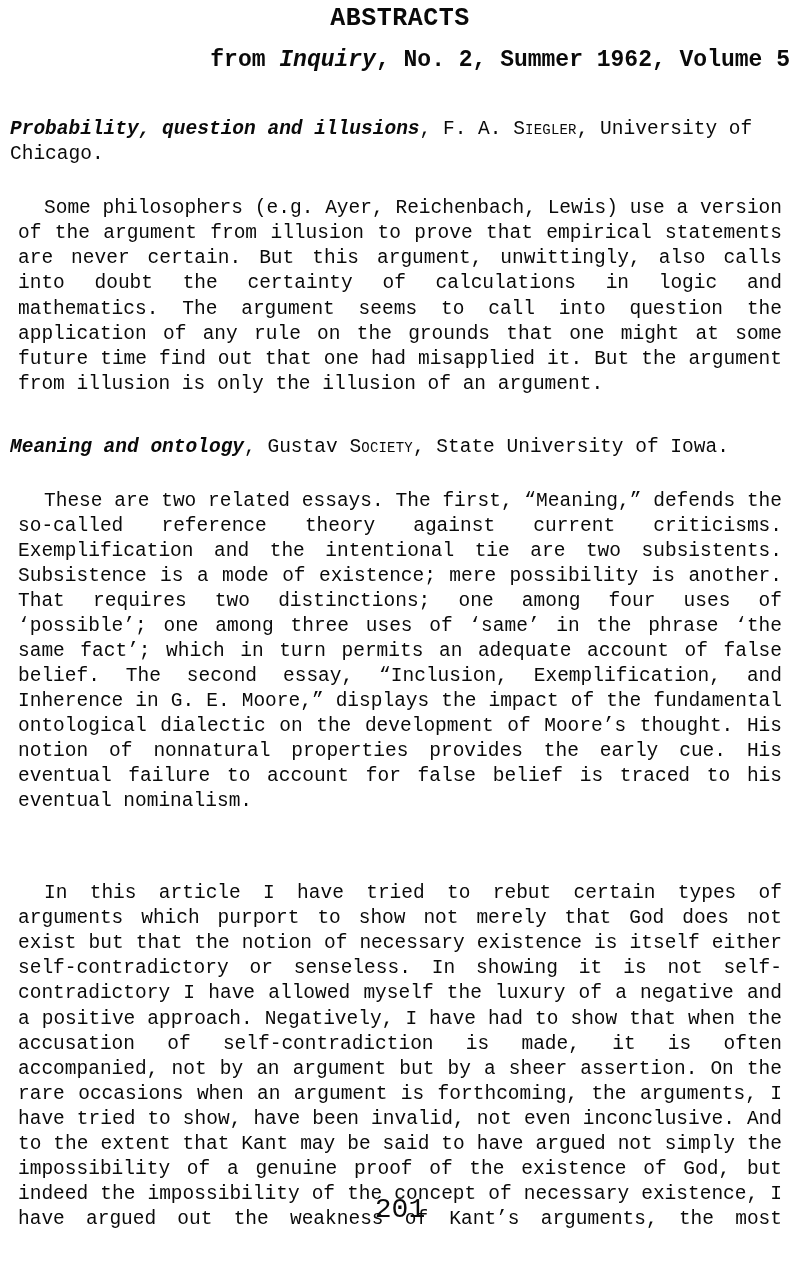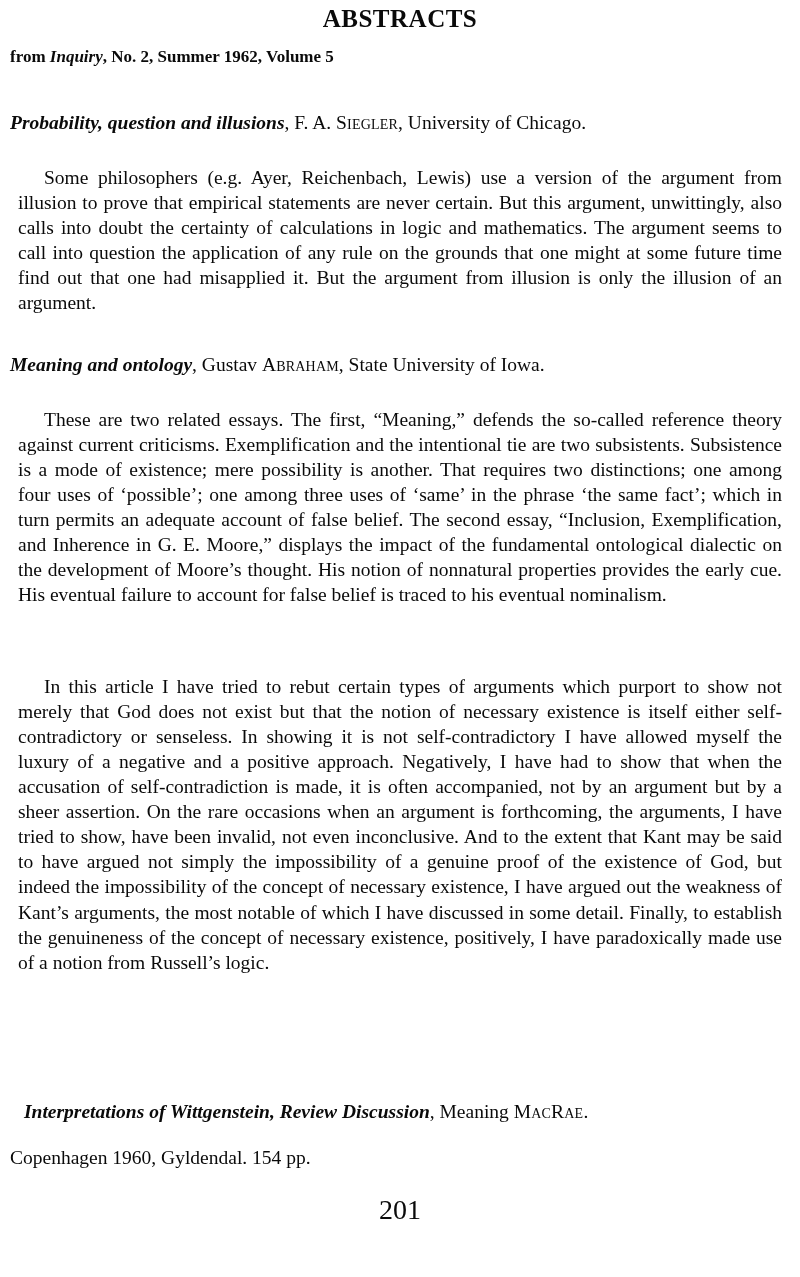--- a/index.html
+++ b/index.html
@@ -14,34 +14,35 @@
     color: #0a0a0a;
     -webkit-font-smoothing: antialiased;
   }
   .page {
     position: relative;
     width: 800px;
     height: 1232px;
     box-sizing: border-box;
     padding: 0 10px;
     overflow: hidden;
+    font-family: Liberation Mono, monospace;
   }
 
   
   .page-title {
     text-align: center;
     font-size: 25px;
     font-weight: bold;
     letter-spacing: 0.5px;
     line-height: 1;
     margin: 6px 0 0 0;
   }
   .issue-line {
-    text-align: left;
-    font-size: 17px;
+    text-align: right;
+    font-size: 23px;
     font-weight: bold;
     line-height: 1.15;
     margin: 16px 0 0 0;
   }
   .issue-line .ital {
     font-style: italic;
   }
 
   
   .entry-head {
@@ -118,21 +119,21 @@
 
   <p class="entry-head">
     <span class="title">Probability, question and illusions</span><span>, F. A. </span><span class="sc">Siegler</span><span>, University of Chicago.</span>
   </p>
   <div class="gap-md"></div>
   <p class="abstract-body">Some philosophers (e.g. Ayer, Reichenbach, Lewis) use a version of the argument from illusion to prove that empirical statements are never certain. But this argument, unwittingly, also calls into doubt the certainty of calculations in logic and mathematics. The argument seems to call into question the application of any rule on the grounds that one might at some future time find out that one had misapplied it. But the argument from illusion is only the illusion of an argument.</p>
 
   <div class="gap-lg"></div>
 
   <p class="entry-head">
-    <span class="title">Meaning and ontology</span><span>, Gustav </span><span class="sc">Abraham</span><span>, State University of Iowa.</span>
+    <span class="title">Meaning and ontology</span><span>, Gustav </span><span class="sc">Society</span><span>, State University of Iowa.</span>
   </p>
   <div class="gap-md"></div>
   <p class="abstract-body">These are two related essays. The first, “Meaning,” defends the so-called reference theory against current criticisms. Exemplification and the intentional tie are two subsistents. Subsistence is a mode of existence; mere possibility is another. That requires two distinctions; one among four uses of ‘possible’; one among three uses of ‘same’ in the phrase ‘the same fact’; which in turn permits an adequate account of false belief. The second essay, “Inclusion, Exemplification, and Inherence in G. E. Moore,” displays the impact of the fundamental ontological dialectic on the development of Moore’s thought. His notion of nonnatural properties provides the early cue. His eventual failure to account for false belief is traced to his eventual nominalism.</p>
 
   <div class="gap-lg"></div>
 
   <div class="gap-md"></div>
   <p class="abstract-body">In this article I have tried to rebut certain types of arguments which purport to show not merely that God does not exist but that the notion of necessary existence is itself either self-contradictory or senseless. In showing it is not self-contradictory I have allowed myself the luxury of a negative and a positive approach. Negatively, I have had to show that when the accusation of self-contradiction is made, it is often accompanied, not by an argument but by a sheer assertion. On the rare occasions when an argument is forthcoming, the arguments, I have tried to show, have been invalid, not even inconclusive. And to the extent that Kant may be said to have argued not simply the impossibility of a genuine proof of the existence of God, but indeed the impossibility of the concept of necessary existence, I have argued out the weakness of Kant’s arguments, the most notable of which I have discussed in some detail. Finally, to establish the genuineness of the concept of necessary existence, positively, I have paradoxically made use of a notion from Russell’s logic.</p>
 
   <div class="gap-xl"></div>

